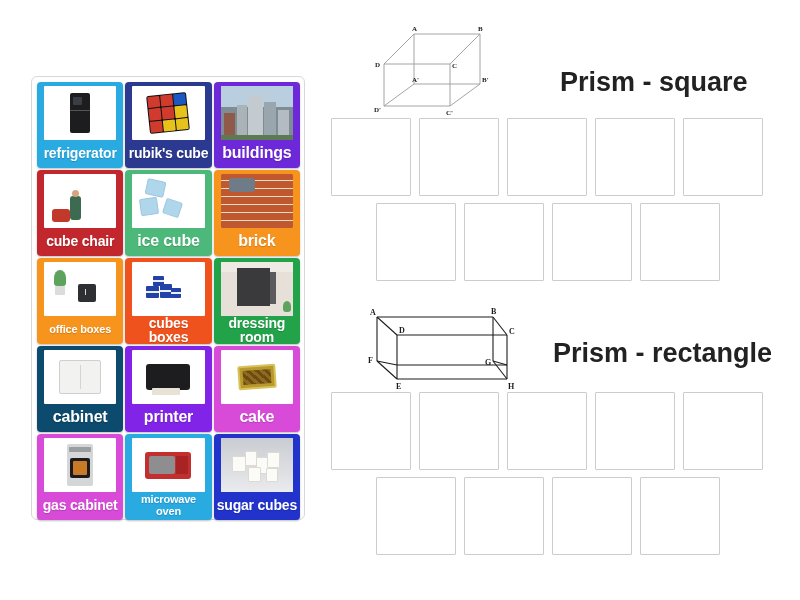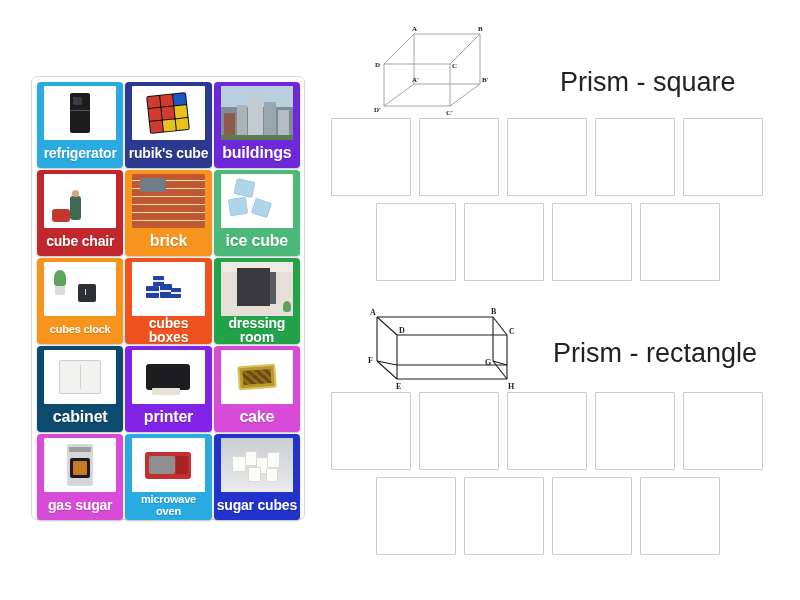--- a/index.html
+++ b/index.html
@@ -90,21 +90,21 @@
   
   .group-head {
     position: absolute;
     display: flex;
     align-items: center;
   }
 
   .group-title {
     font-size: 27px;
     color: #222222;
-    font-weight: normal;
+    font-weight: bold;
     white-space: nowrap;
   }
 
   .drop-row {
     position: absolute;
     display: flex;
     gap: 8px;
   }
 
   .drop-box {
@@ -233,42 +233,42 @@
           <div class="card-label fs-lg">buildings</div>
         </div>
         <div class="card" style="background: rgb(193, 39, 45);">
           <div class="card-thumb">
             <div class="ill chair-seat"></div>
             <div class="ill chair-person"></div>
             <div class="ill chair-head"></div>
           </div>
           <div class="card-label fs-md">cube chair</div>
         </div>
-        <div class="card" style="background: rgb(247, 148, 30);">
-          <div class="card-thumb">
-            <div class="ill brickwall"></div>
-            <div class="ill bworker"></div>
-          </div>
-          <div class="card-label fs-lg">brick</div>
-        </div>
         <div class="card" style="background: rgb(76, 185, 122);">
           <div class="card-thumb">
             <div class="ill icec" style="width:17px;height:14px;left:14px;top:6px;transform:rotate(12deg)"></div>
             <div class="ill icec" style="width:16px;height:15px;left:8px;top:24px;transform:rotate(-8deg)"></div>
             <div class="ill icec" style="width:15px;height:14px;left:32px;top:26px;transform:rotate(18deg)"></div>
           </div>
           <div class="card-label fs-lg">ice cube</div>
         </div>
         <div class="card" style="background: rgb(247, 148, 30);">
           <div class="card-thumb">
+            <div class="ill brickwall"></div>
+            <div class="ill bworker"></div>
+          </div>
+          <div class="card-label fs-lg">brick</div>
+        </div>
+        <div class="card" style="background: rgb(247, 148, 30);">
+          <div class="card-thumb">
             <div class="ill oclock" style="left:34px;top:22px"></div>
             <div class="ill plant" style="left:10px;top:8px"></div>
             <div class="ill pot" style="left:11px;top:24px"></div>
           </div>
-          <div class="card-label fs-sm">cubes clock</div>
+          <div class="card-label fs-sm">office boxes</div>
         </div>
         <div class="card" style="background: rgb(240, 82, 30);">
           <div class="card-thumb">
             <div class="ill gbox" style="width:13px;height:12px;left:14px;top:24px">
               <i></i>
             </div>
             <div class="ill gbox" style="width:12px;height:14px;left:28px;top:22px">
               <i></i>
             </div>
             <div class="ill gbox" style="width:11px;height:10px;left:21px;top:14px">
@@ -308,21 +308,21 @@
           </div>
           <div class="card-label fs-lg">cake</div>
         </div>
         <div class="card" style="background: rgb(216, 75, 216);">
           <div class="card-thumb">
             <div class="ill cooker" style="position:relative">
               <div class="top"></div>
               <div class="oven"></div>
             </div>
           </div>
-          <div class="card-label fs-md">gas sugar</div>
+          <div class="card-label fs-md">gas cabinet</div>
         </div>
         <div class="card" style="background: rgb(41, 171, 226);">
           <div class="card-thumb">
             <div class="ill mwave" style="position:relative">
               <div class="win"></div>
               <div class="pnl"></div>
             </div>
           </div>
           <div class="card-label fs-sm">microwave oven</div>
         </div>

